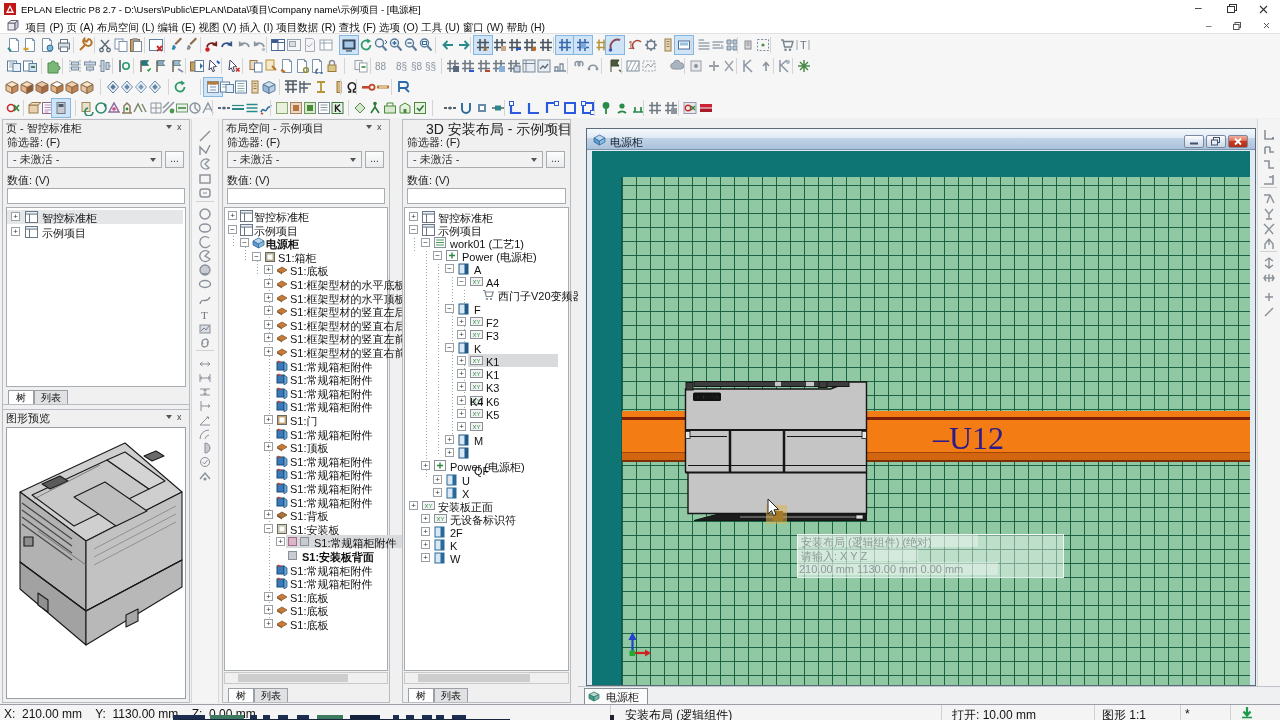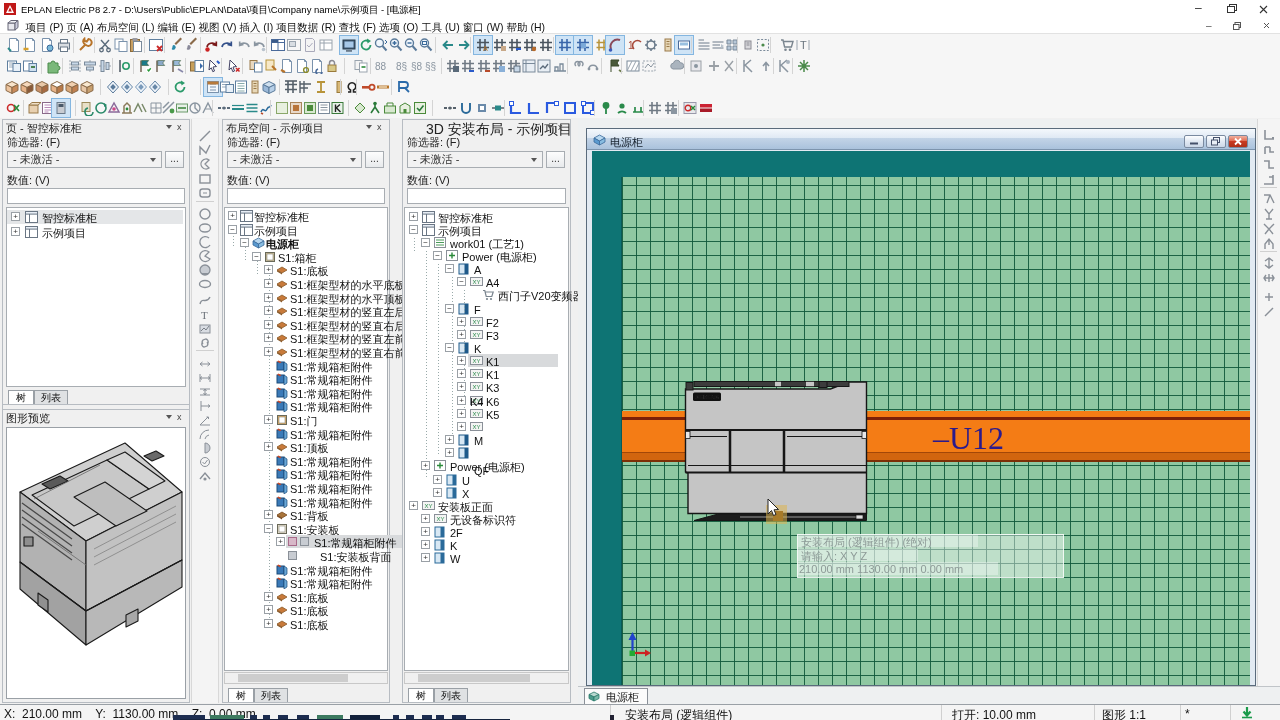--- a/index.html
+++ b/index.html
@@ -1047,21 +1047,21 @@
     <rect x="1.5" y="1.5" width="9" height="9" fill="#e8e0d0" stroke="#6a6a5a"></rect>
     <rect x="3" y="3" width="6" height="6" fill="#fff" stroke="#8a8a7a" stroke-width="0.6"></rect>
   </svg>
 <div class="tx" style="left:290px;top:524px;font-weight:normal">S1:安装板</div>
 <div class="ab" style="left:286px;top:535px;width:150px;height:13px;background:#d8dadc"></div>
 <div class="plus" style="left:276px;top:537px">+</div>
 <div class="ab" style="left:288px;top:537px;width:9px;height:9px;background:#d8b8c8;border:1px solid #a86a8a"></div>
 <div class="ab" style="left:300px;top:537px;width:9px;height:9px;background:#c8ccd2;border:1px solid #8a9098"></div>
 <div class="tx" style="left:314px;top:537px;font-weight:normal">S1:常规箱柜附件</div>
 <div class="ab" style="left:288px;top:551px;width:9px;height:9px;background:#c8ccd2;border:1px solid #8a9098"></div>
-<div class="tx" style="left:320px;top:551px;font-weight:normal">S1:安装板背面</div>
+<div class="tx" style="left:302px;top:551px;font-weight:bold">S1:安装板背面</div>
 <svg class="ab" style="left:276px;top:564px" width="12" height="12" viewBox="0 0 12 12">
     <rect x="1" y="2" width="7" height="8" fill="#3a7ab8" stroke="#1a4a78"></rect>
     <path d="M8 2 l3 2 v6 l-3 2 z" fill="#6aa8d8" stroke="#1a4a78" stroke-width="0.7"></path>
     <path d="M2.5 0.5 l3 1.8 -1.5 1 -3 -1.8 z" fill="#c84a2a"></path>
   </svg>
 <div class="tx" style="left:290px;top:565px;font-weight:normal">S1:常规箱柜附件</div>
 <svg class="ab" style="left:276px;top:577px" width="12" height="12" viewBox="0 0 12 12">
     <rect x="1" y="2" width="7" height="8" fill="#3a7ab8" stroke="#1a4a78"></rect>
     <path d="M8 2 l3 2 v6 l-3 2 z" fill="#6aa8d8" stroke="#1a4a78" stroke-width="0.7"></path>
     <path d="M2.5 0.5 l3 1.8 -1.5 1 -3 -1.8 z" fill="#c84a2a"></path>

